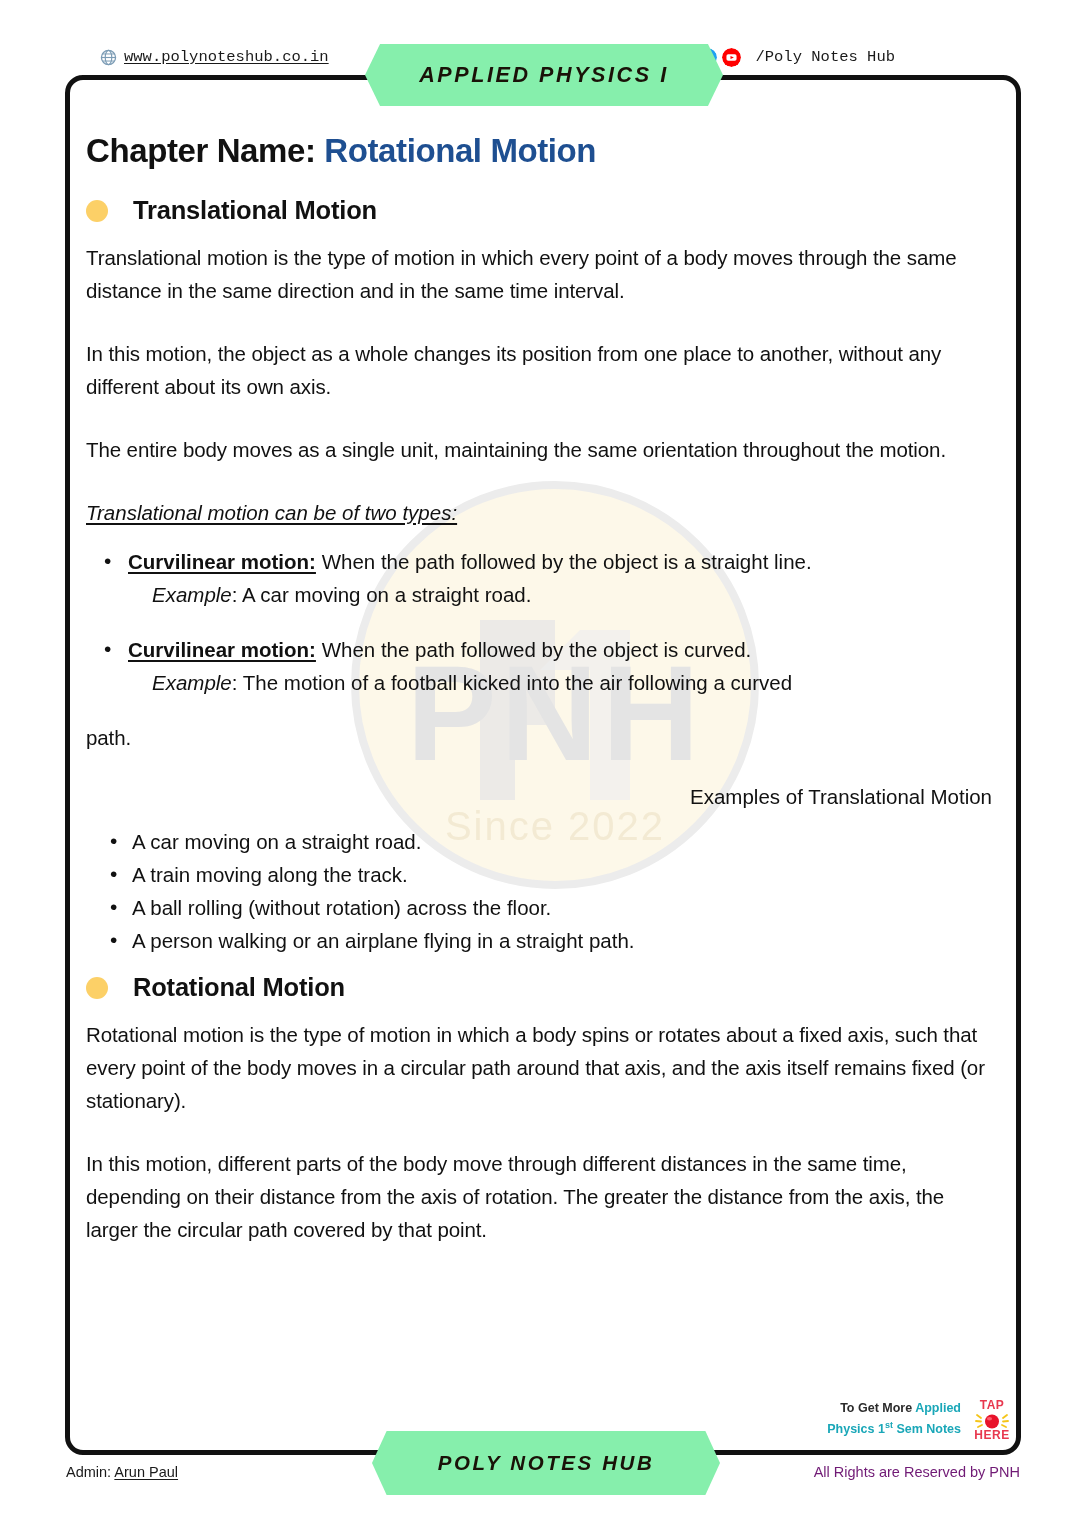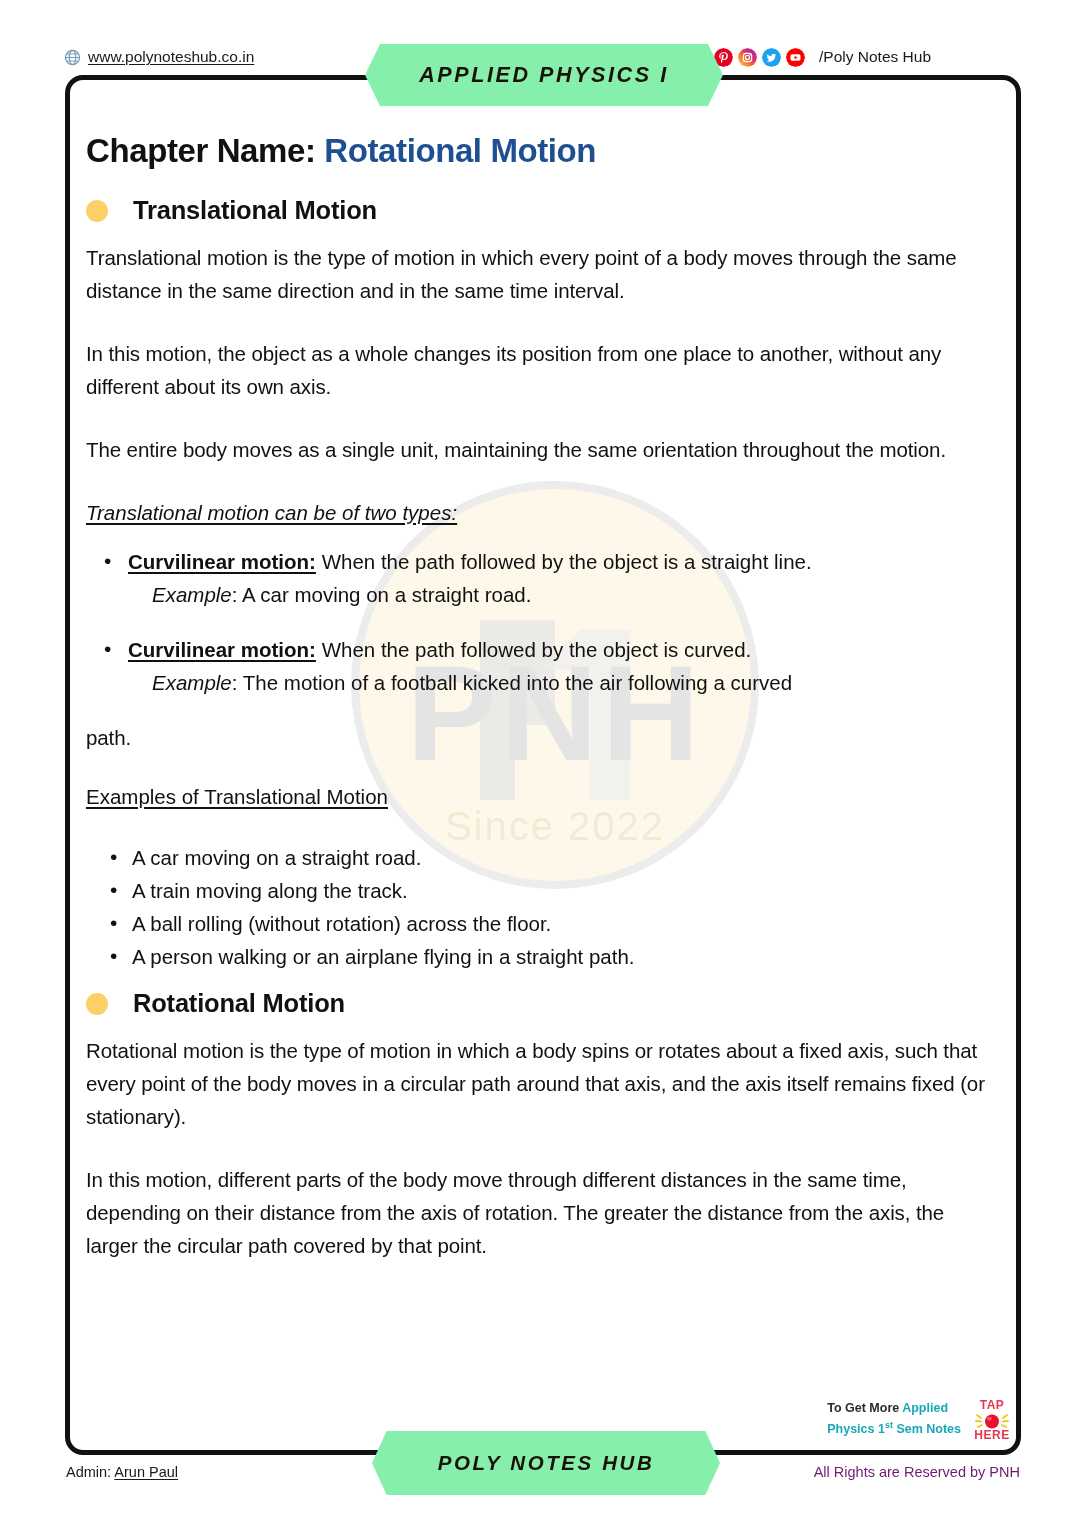--- a/index.html
+++ b/index.html
@@ -16,21 +16,22 @@
   
   .topbar {
     position: absolute;
     top: 42px;
     left: 0;
     width: 995px;
     height: 30px;
     display: flex;
     align-items: center;
     justify-content: space-between;
-    padding: 0 64px;
+    padding: 0 100px;
+    font-family: Liberation Mono, monospace;
   }
 
   .site-url {
     display: flex;
     align-items: center;
     gap: 7px;
     font-size: 15.5px;
     color: #1a1a1a;
   }
   .site-url .url-text {
@@ -147,25 +148,25 @@
     font-style: italic;
     text-decoration: underline;
     text-underline-offset: 3px;
     line-height: 33px;
     margin-bottom: 16px;
     display: block;
   }
 
   .sub-head {
     font-size: 20.5px;
-    text-decoration: underline;
     text-underline-offset: 3px;
     line-height: 33px;
     display: block;
-    margin-bottom: 28px;
+    margin-bottom: 12px;
+    text-align: right;
   }
 
   ul.types {
     list-style: none;
     margin: 0 0 4px 0;
     padding: 0;
   }
   ul.types > li {
     position: relative;
     padding-left: 42px;
@@ -214,20 +215,21 @@
   .promo {
     position: absolute;
     right: 72px;
     top: 1396px;
     display: flex;
     align-items: center;
     gap: 9px;
     z-index: 3;
   }
   .promo-text {
+    text-align: right;
     font-size: 12.5px;
     font-weight: 700;
     line-height: 17px;
     color: #2b2b2b;
   }
   .promo-text .hl { color: #1aa7b8; }
   .promo-text .sup { font-size: 9px; vertical-align: super; }
   .tap-here { width: 44px; height: 46px; display: block; }
 
   

